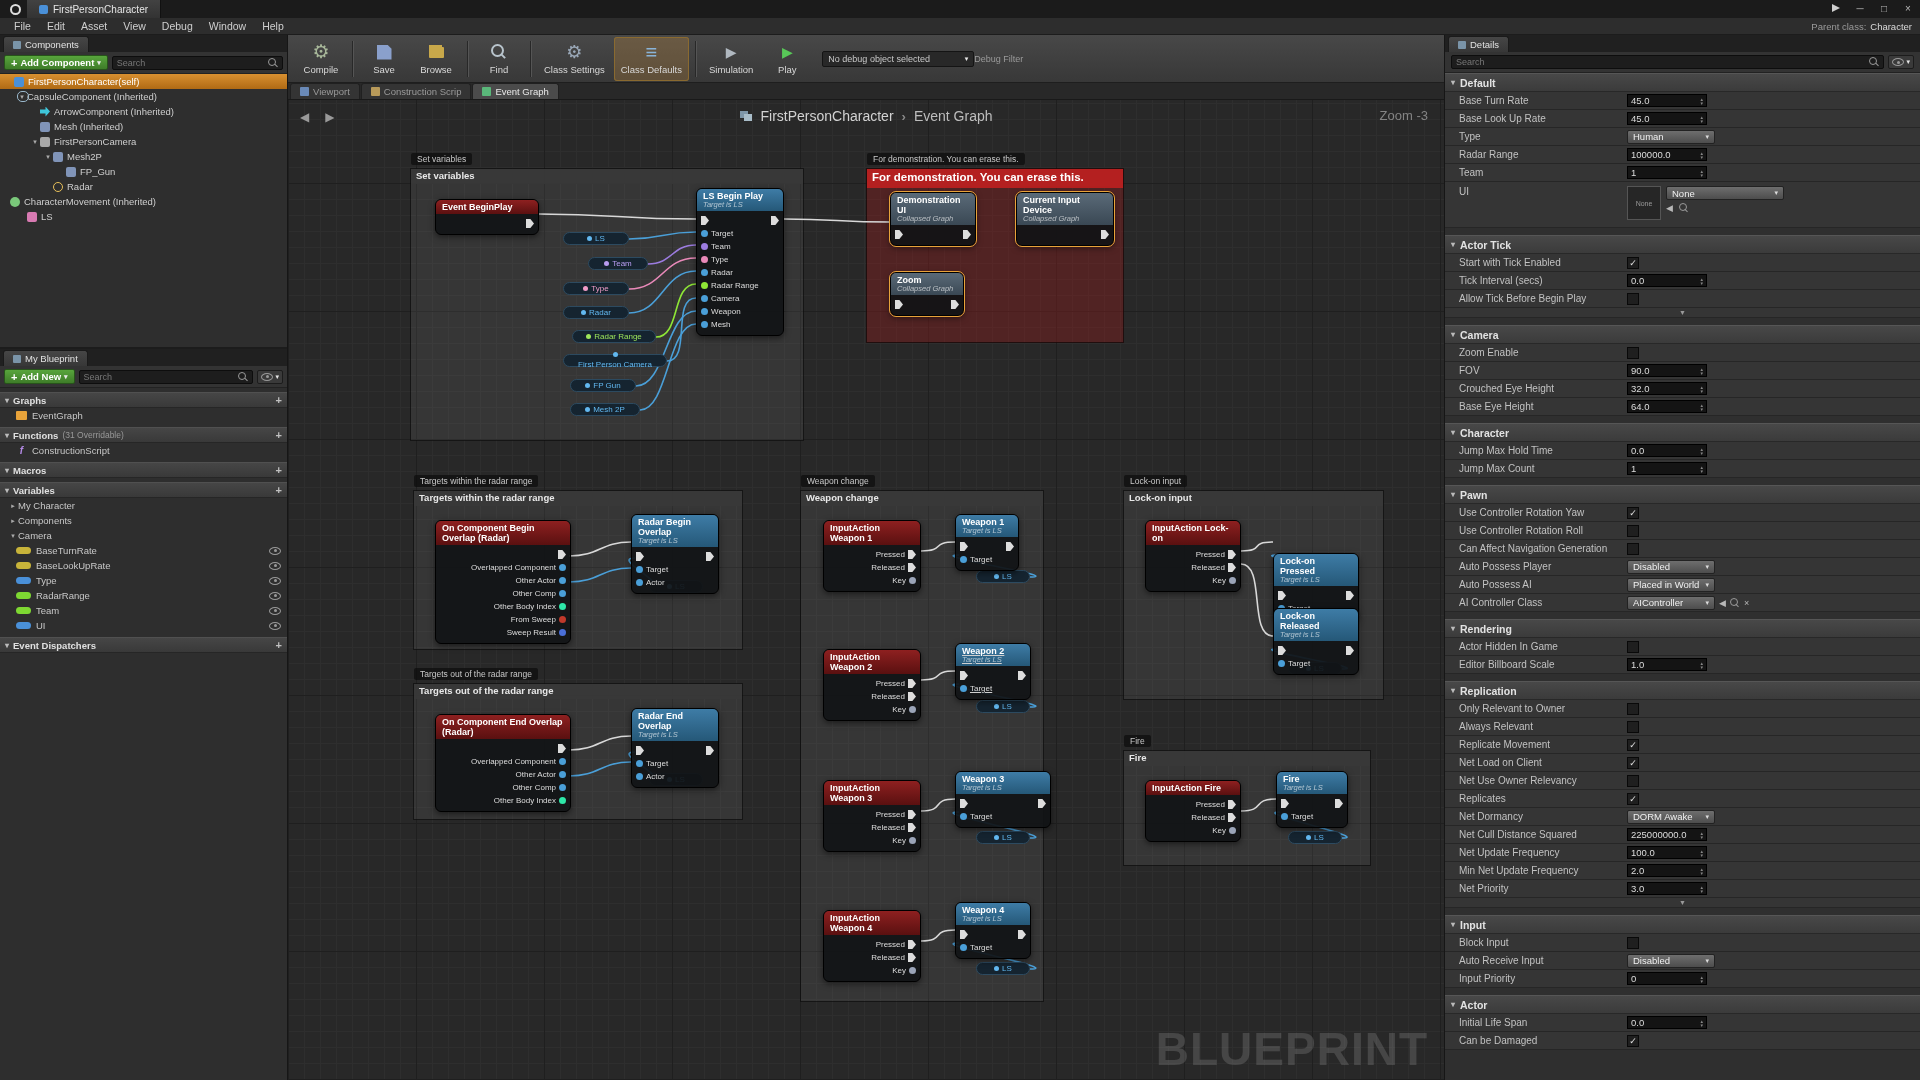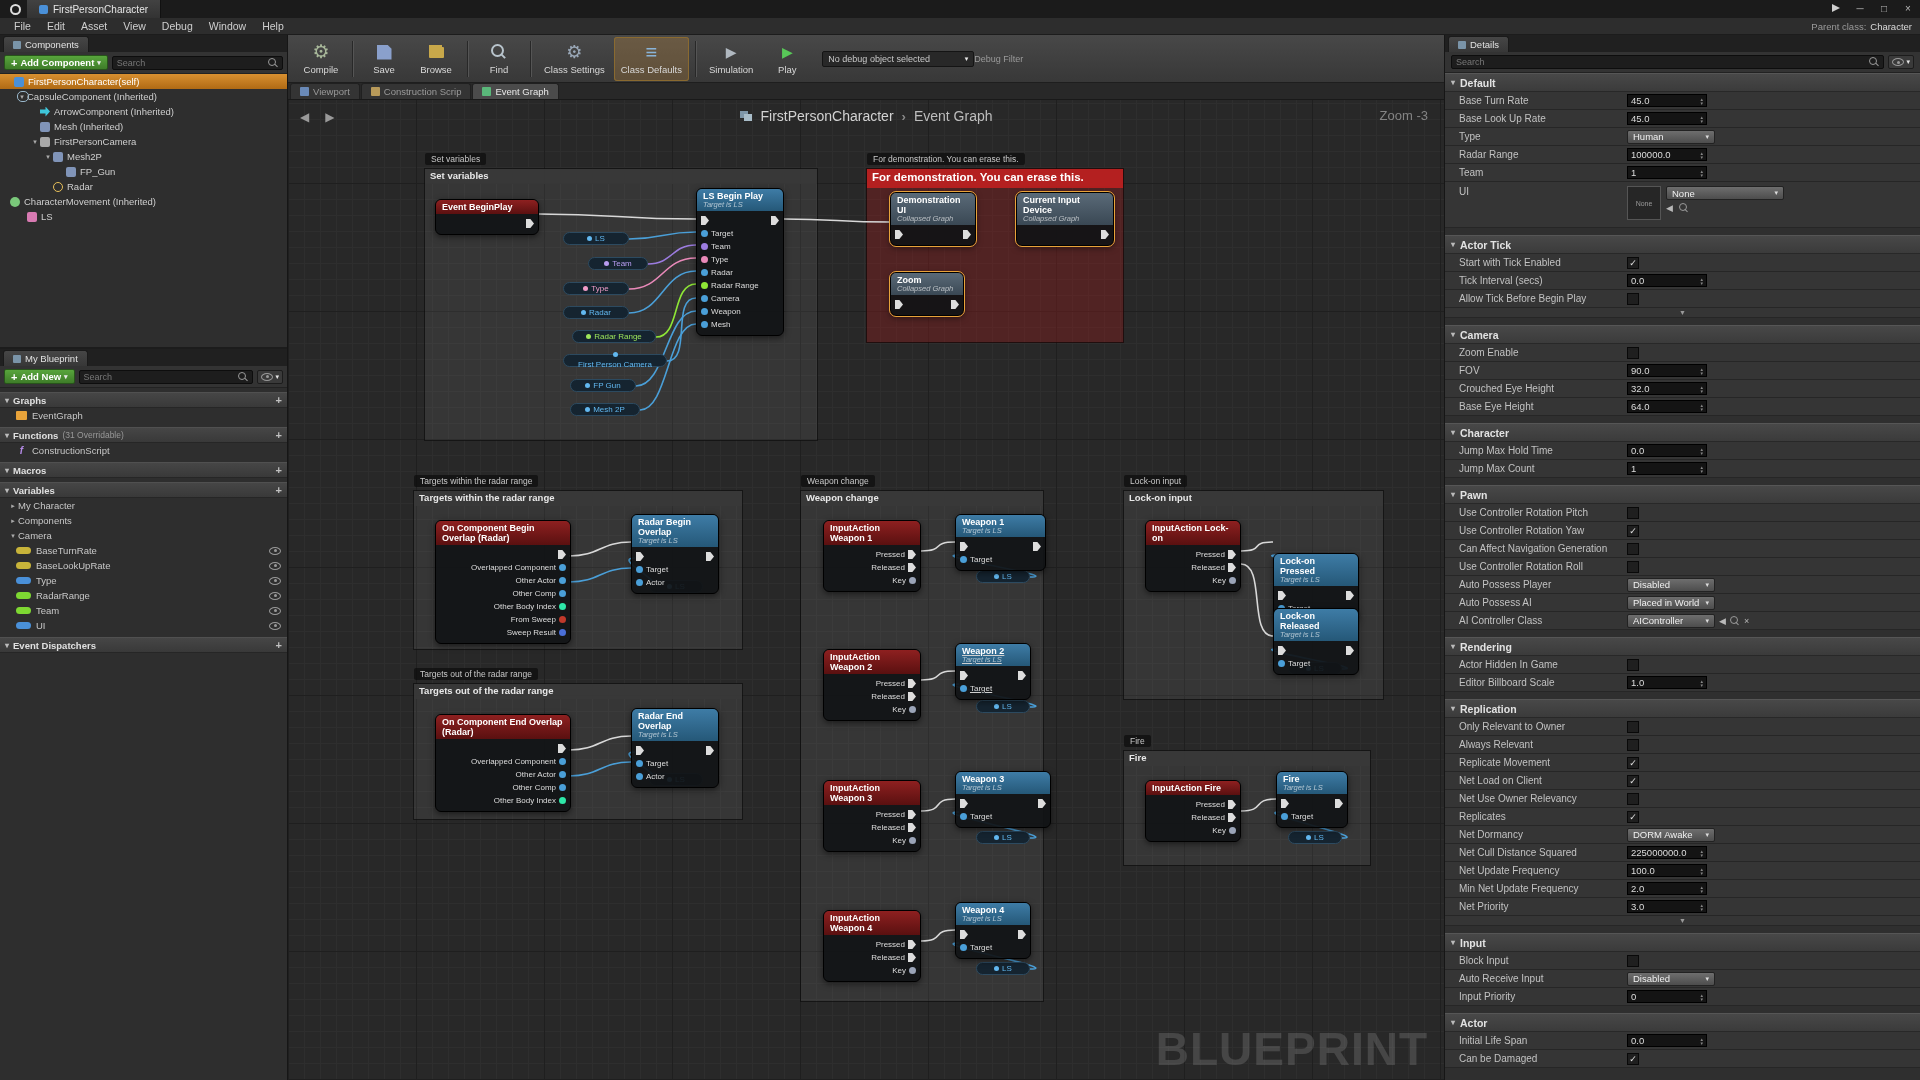--- a/index.html
+++ b/index.html
@@ -480,21 +480,21 @@
             <path d="M633 841 C658 841 642 830 667 830" stroke="#d8d8d8" stroke-width="1.6" fill="none"></path>
             <path d="M742 869 C777.5 869 635.5 843 671 843" stroke="#4a9fd8" stroke-width="1.6" fill="none"></path>
             <path d="M953 451 C978 451 960 442 985 442" stroke="#d8d8d8" stroke-width="1.6" fill="none"></path>
             <path d="M953 464 C978 464 960 536 985 536" stroke="#d8d8d8" stroke-width="1.6" fill="none"></path>
             <path d="M1054 477 C1086.5 477 956.5 455 989 455" stroke="#4a9fd8" stroke-width="1.6" fill="none"></path>
             <path d="M1054 569 C1086.5 569 956.5 549 989 549" stroke="#4a9fd8" stroke-width="1.6" fill="none"></path>
             <path d="M953 711 C978 711 963 699 988 699" stroke="#d8d8d8" stroke-width="1.6" fill="none"></path>
             <path d="M1054 738 C1085 738 961 712 992 712" stroke="#4a9fd8" stroke-width="1.6" fill="none"></path>
           </svg>
         <div id="graph-nodes">
-            <div class="comment" style="left: 136px; top: 68px; width: 394px; height: 273px;">
+            <div class="comment" style="left: 122px; top: 68px; width: 394px; height: 273px;">
               <div class="comment-bubble">Set variables</div>
               <div class="comment-title">Set variables</div>
             </div>
             <div class="comment red" style="left: 578px; top: 68px; width: 258px; height: 175px;">
               <div class="comment-bubble">For demonstration. You can erase this.</div>
               <div class="comment-title">For demonstration. You can erase this.</div>
             </div>
             <div class="comment" style="left: 125px; top: 390px; width: 330px; height: 160px;">
               <div class="comment-bubble">Targets within the radar range</div>
               <div class="comment-title">Targets within the radar range</div>
@@ -829,21 +829,21 @@
                     <span class="pin-label">Released</span>
                     <span class="pin-exec"></span>
                   </div>
                   <div class="pin-row r">
                     <span class="pin-label">Key</span>
                     <span class="pin-dot" style="background: rgb(154, 164, 184);"></span>
                   </div>
                 </div>
               </div>
             </div>
-            <div class="node func" style="left: 667px; top: 414px; width: 91px;">
+            <div class="node func" style="left: 667px; top: 414px; width: 64px;">
               <div class="node-head">
                 <div class="node-title">Weapon 1</div>
                 <div class="node-sub">Target is LS</div>
               </div>
               <div class="node-body">
                 <div class="pins-l">
                   <div class="pin-row">
                     <span class="pin-exec"></span>
                   </div>
                   <div class="pin-row">
@@ -1315,39 +1315,33 @@
                   <span>▾</span>
                 </div>
               </div>
             </div>
           </div>
           <div class="d-section-header">
             <span class="d-arrow">▾</span>
             <span>Pawn</span>
           </div>
           <div class="d-row">
-            <span class="d-label">Use Controller Rotation Pitch</span>
+            <span class="d-label">Use Controller Rotation Yaw</span>
+            <div class="d-value">
+              <div class="d-check on">✓</div>
+            </div>
+          </div>
+          <div class="d-row">
+            <span class="d-label">Use Controller Rotation Roll</span>
             <div class="d-value">
               <div class="d-check"></div>
             </div>
           </div>
           <div class="d-row">
-            <span class="d-label">Use Controller Rotation Yaw</span>
-            <div class="d-value">
-              <div class="d-check on">✓</div>
-            </div>
-          </div>
-          <div class="d-row">
             <span class="d-label">Can Affect Navigation Generation</span>
-            <div class="d-value">
-              <div class="d-check"></div>
-            </div>
-          </div>
-          <div class="d-row">
-            <span class="d-label">Use Controller Rotation Roll</span>
             <div class="d-value">
               <div class="d-check"></div>
             </div>
           </div>
           <div class="d-row">
             <span class="d-label">Auto Possess Player</span>
             <div class="d-value">
               <div class="d-select">
                 <span>Disabled</span>
                 <span class="sel-caret">▾</span>

